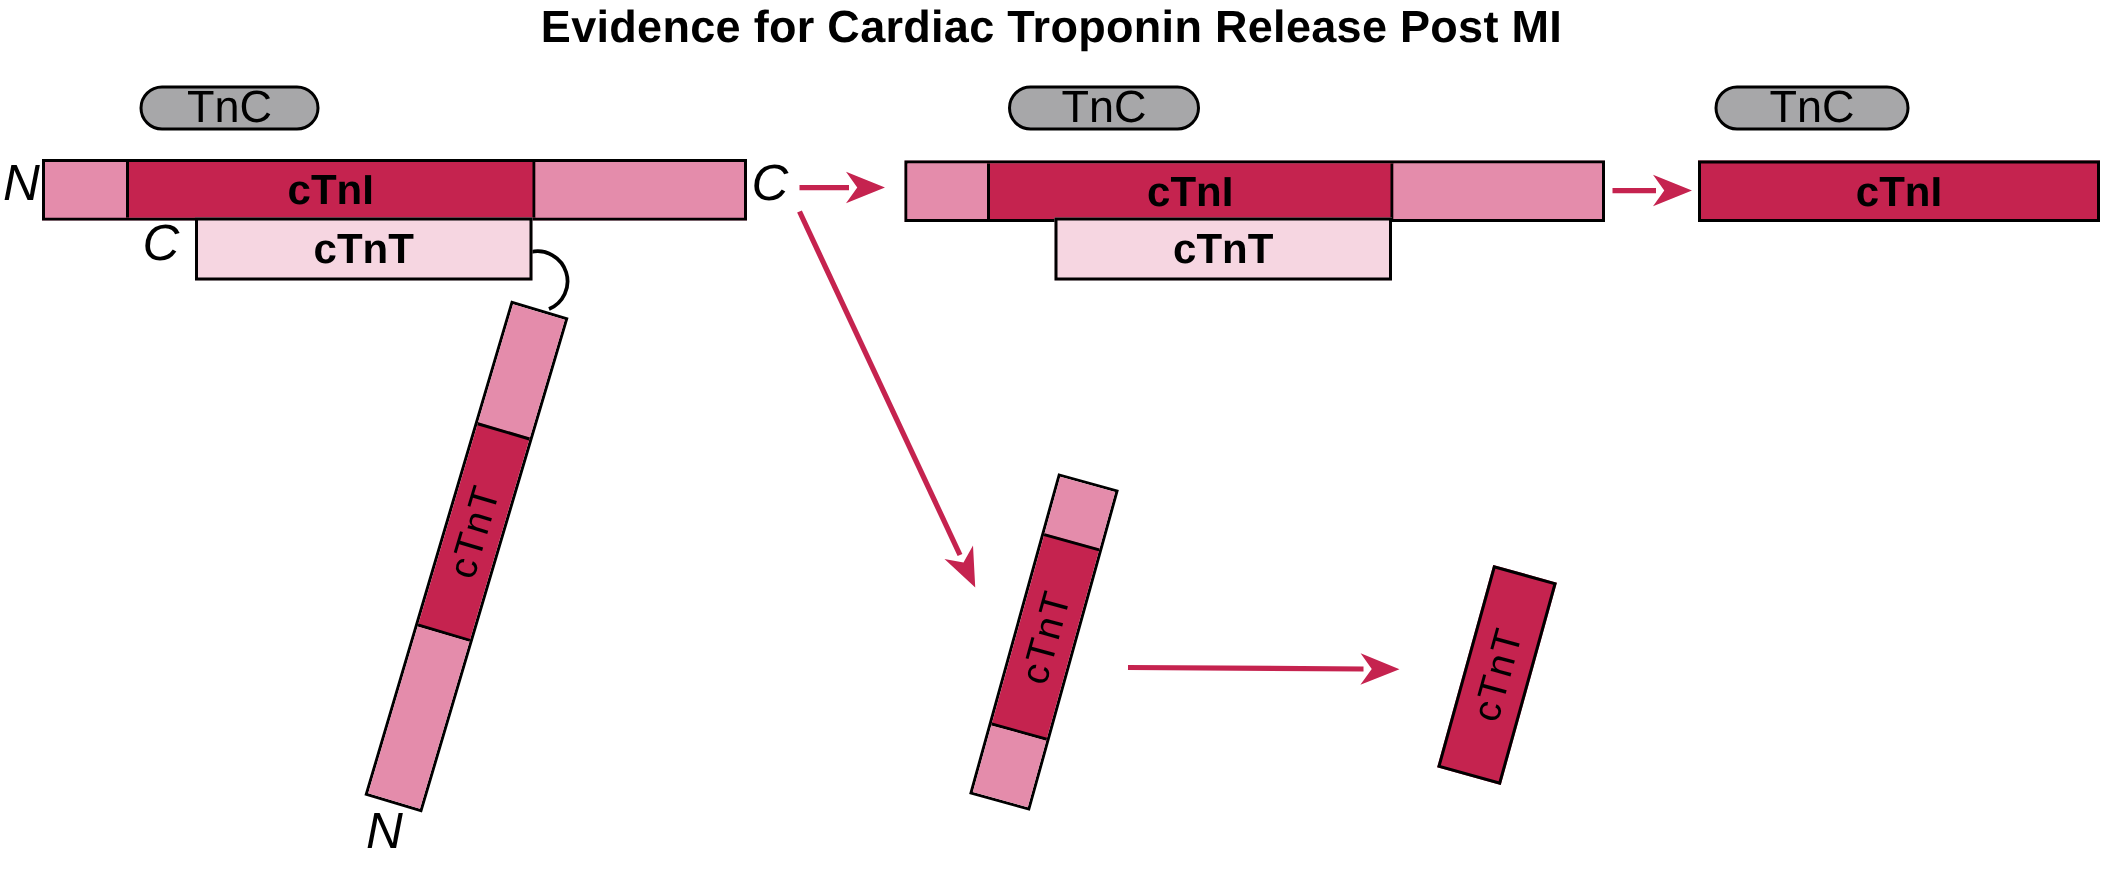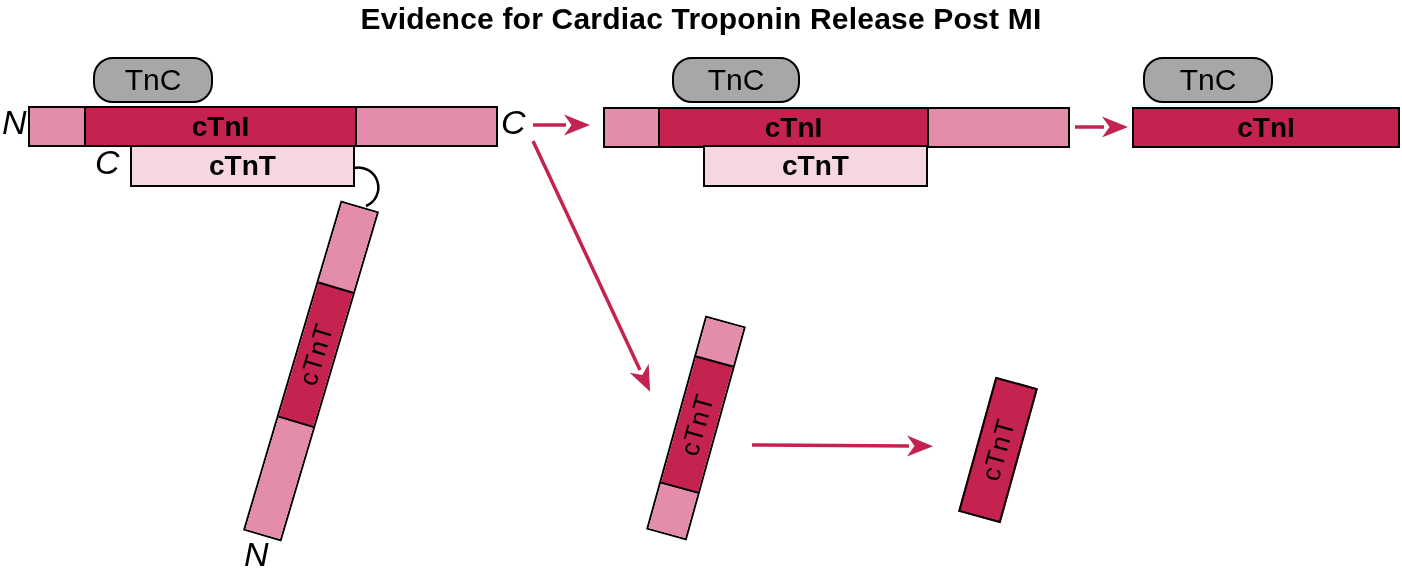--- a/index.html
+++ b/index.html
@@ -6,21 +6,21 @@
   .canvas{
     position:relative;width:1402px;height:579px;background:#fff;overflow:hidden;
     font-family:"Liberation Sans",sans-serif;color:#000;
   }
   .title{
     position:absolute;top:2px;left:0;width:100%;text-align:center;
     font-size:30px;font-weight:bold;letter-spacing:.2px;
   }
   
   .tnc{
-    position:absolute;top:57px;height:46px;box-sizing:border-box;
+    position:absolute;top:57px;height:30px;box-sizing:border-box;
     background:var(--gray,#a7a7a9);border:2.5px solid #000;border-radius:20px;
     display:flex;align-items:center;justify-content:center;font-size:30px;
   }
   
   .bar{
     position:absolute;height:41px;box-sizing:border-box;border:2px solid #000;
     display:flex;background:var(--pink,#e48cab);
   }
   .bar .seg{box-sizing:border-box;height:100%;}
   .seg.pink{background:var(--pink,#e48cab);}

